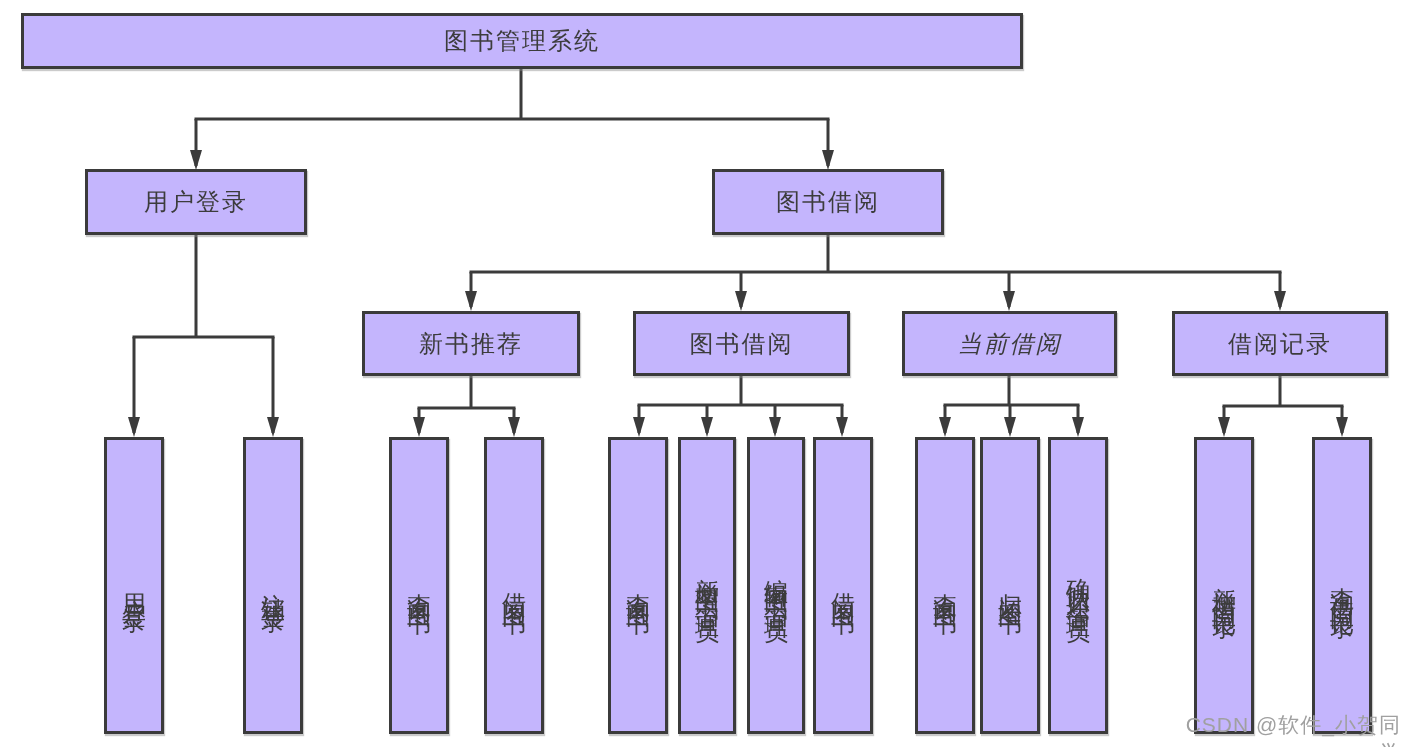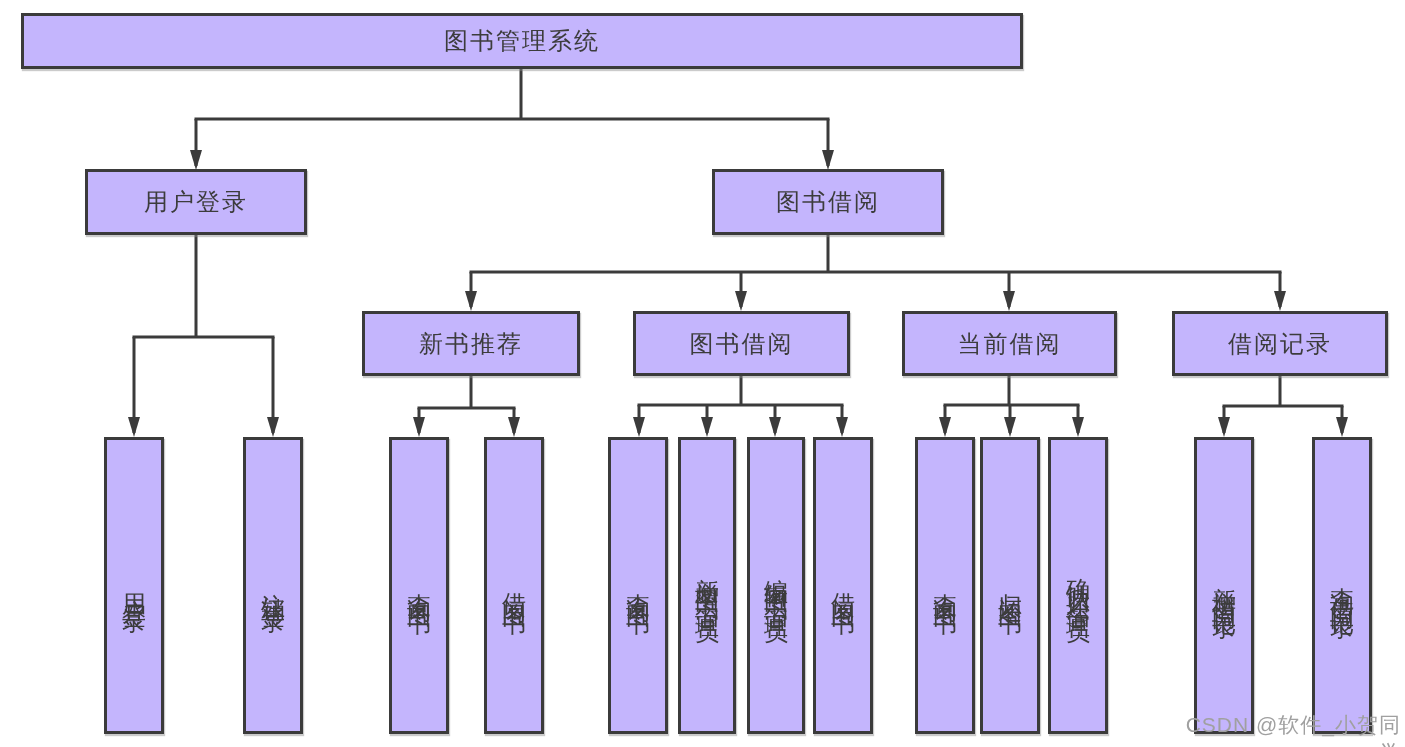--- a/index.html
+++ b/index.html
@@ -99,21 +99,21 @@
   <div class="node h" style="left:712px; top:169px; width:232px; height:66px;">
     <span>图书借阅</span>
   </div>
 
   <div class="node h" style="left:362px; top:311px; width:218px; height:65px;text-align:right;">
     <span>新书推荐</span>
   </div>
   <div class="node h" style="left:633px; top:311px; width:217px; height:65px;">
     <span>图书借阅</span>
   </div>
-  <div class="node h" style="left:902px; top:311px; width:215px; height:65px;">
+  <div class="node h" style="left:902px; top:311px; width:215px; height:65px;font-style:italic;">
     <span>当前借阅</span>
   </div>
   <div class="node h" style="left:1172px; top:311px; width:216px; height:65px;">
     <span>借阅记录</span>
   </div>
 
   <div class="node v" style="left:104px; top:437px; width:60px; height:297px;">
     <span>用户登录</span>
   </div>
   <div class="node v" style="left:243px; top:437px; width:60px; height:297px;">

